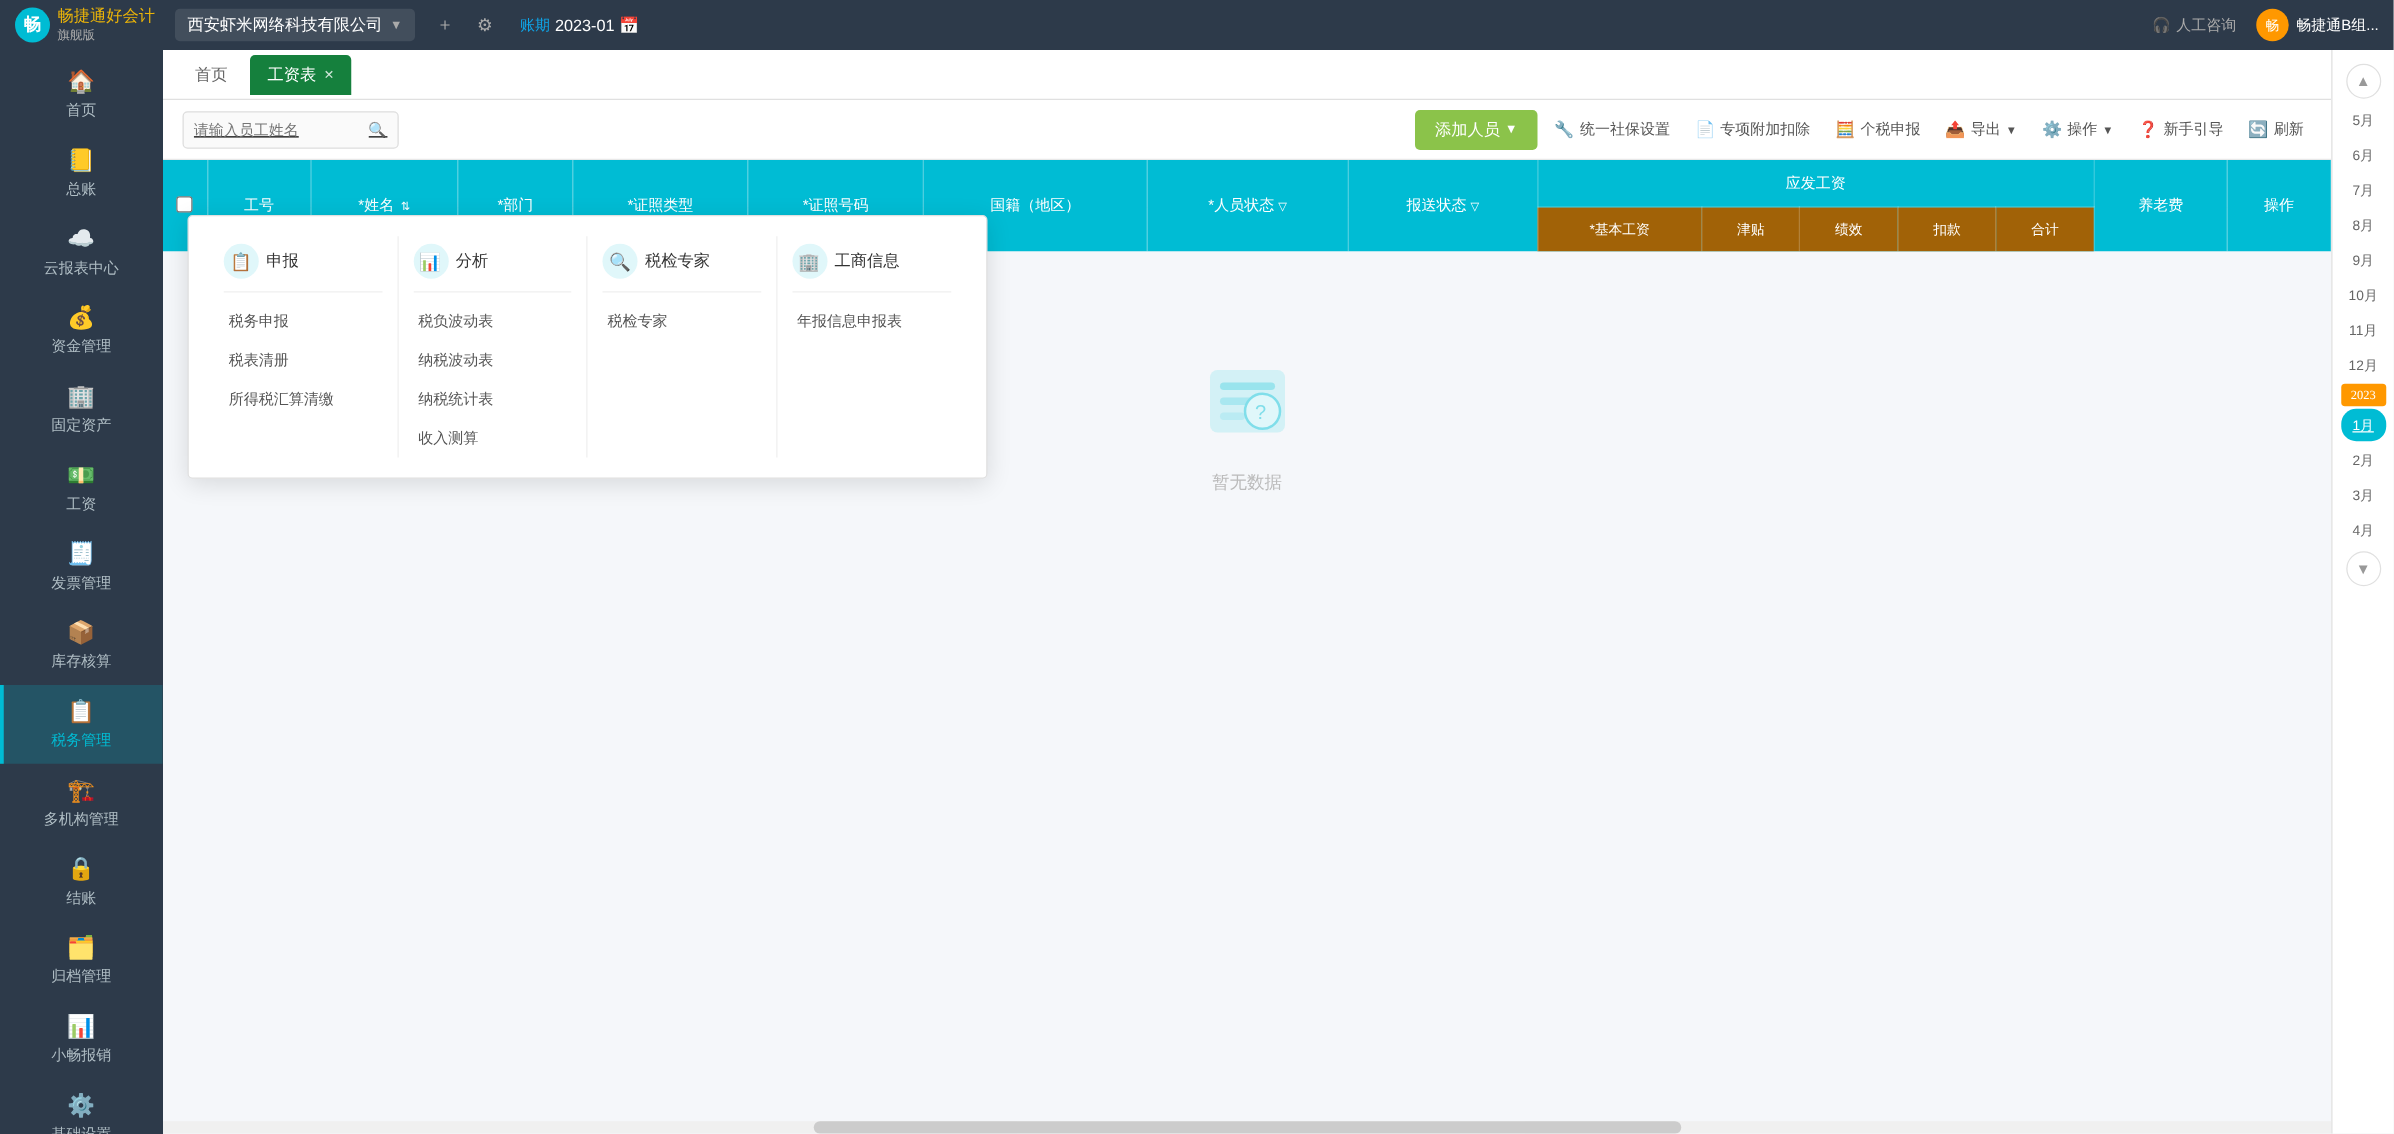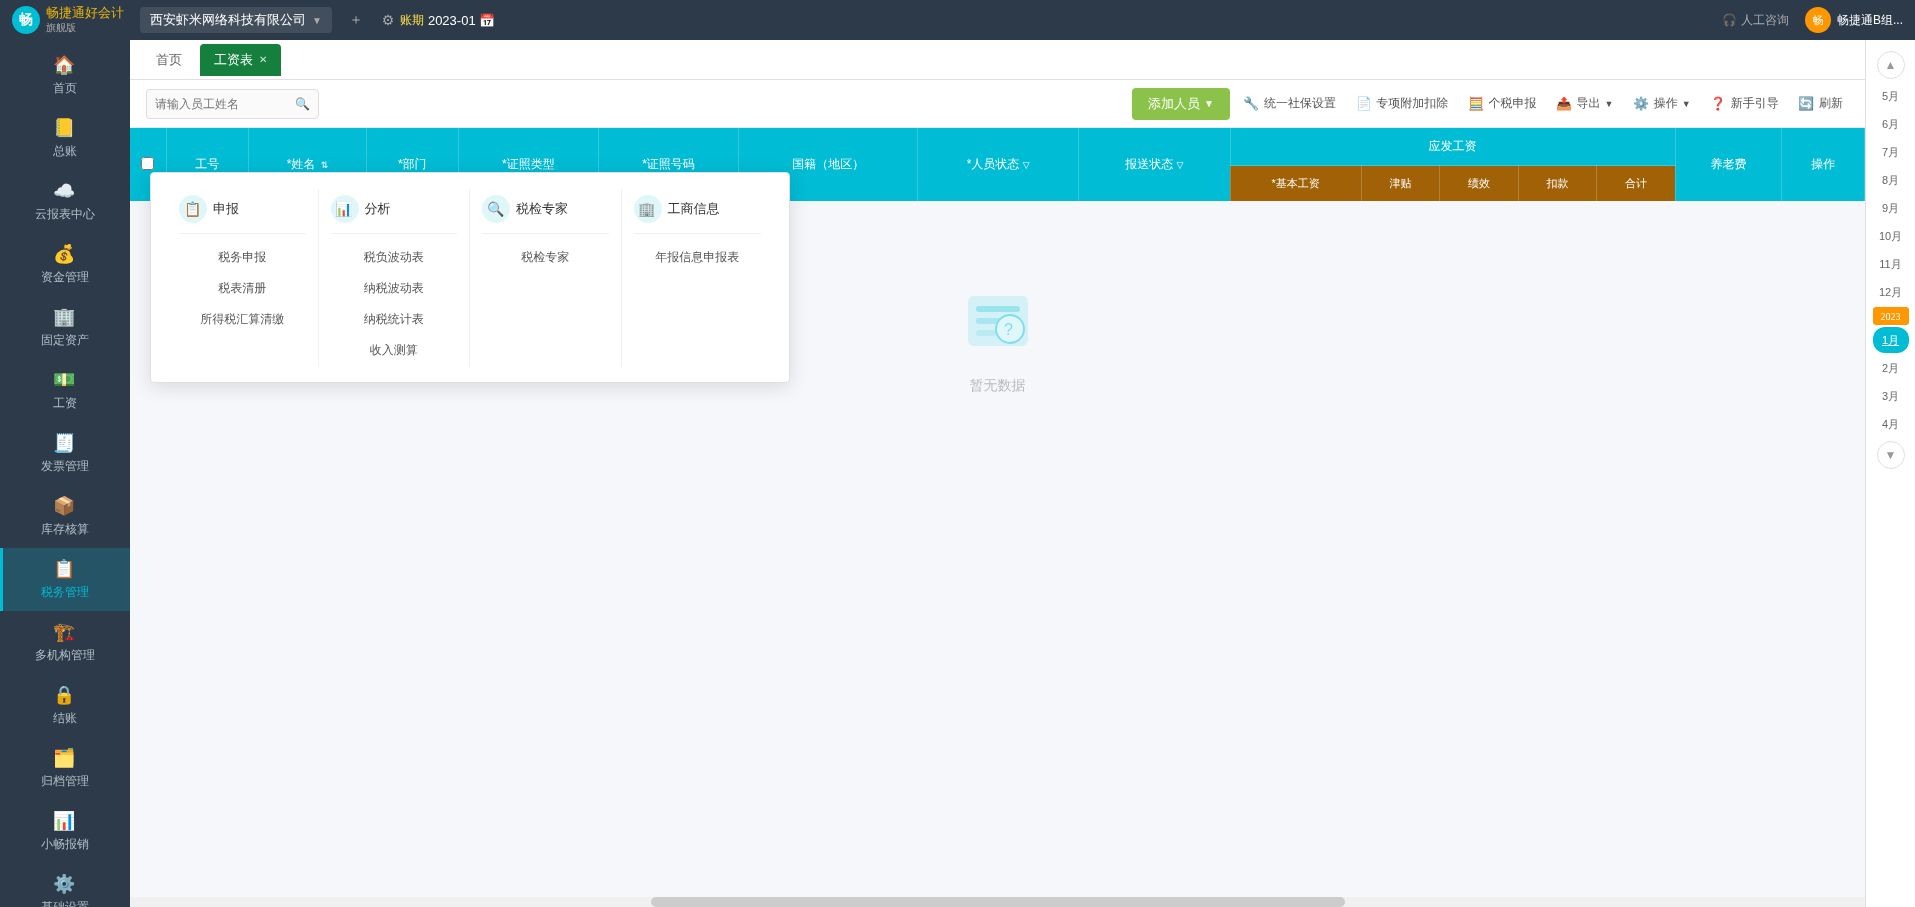--- a/index.html
+++ b/index.html
@@ -43,21 +43,21 @@
     .company-selector .arrow { font-size: 10px; color: #aaa; }
     .top-bar-actions {
       display: flex; align-items: center; gap: 8px;
       margin-left: 12px;
     }
     .top-bar-actions .icon-btn {
       width: 24px; height: 24px;
       display: flex; align-items: center; justify-content: center;
       color: #aaa; cursor: pointer; font-size: 14px;
     }
-    .period-label { color: #fde047; font-size: 12px; }
+    .period-label { color: #0ea5e9; font-size: 12px; margin-left: 16px; }
     .period-value { color: #fff; font-size: 13px; margin-left: 4px; }
     .period-icon { color: #00bcd4; margin-left: 4px; cursor: pointer; }
     .top-right {
       margin-left: auto;
       display: flex; align-items: center; gap: 16px;
     }
     .support-btn {
       display: flex; align-items: center; gap: 4px;
       color: #aaa; font-size: 12px; cursor: pointer;
     }
@@ -159,20 +159,21 @@
       border-bottom: 1px solid #e8e8e8;
       flex-shrink: 0;
     }
     .search-input-wrap {
       display: flex; align-items: center;
       border: 1px solid #ddd;
       border-radius: 4px;
       padding: 0 8px;
       height: 30px;
       background: #fafafa;
+      text-decoration: underline;
     }
     .search-input-wrap input {
       border: none; outline: none; background: transparent;
       font-size: 12px; color: #666; width: 140px;
     }
     .search-input-wrap .search-icon { color: #999; font-size: 12px; }
     .toolbar-spacer { flex: 1; }
     .btn-add {
       height: 32px;
       padding: 0 16px;
@@ -329,21 +330,20 @@
     .popup-section-header .sec-title {
       font-size: 13px; color: #333; font-weight: 500;
     }
     .popup-menu-item {
       display: block;
       padding: 7px 4px;
       color: #555;
       font-size: 12px;
       cursor: pointer;
       border-radius: 3px;
-      text-align: center;
     }
 
     
     .sidebar-item.tax-active { background: rgba(0,188,212,0.2); color: #00bcd4; }
   </style>
 </head>
 <body>
 
 <div class="top-bar">
   <div class="top-bar-logo">

